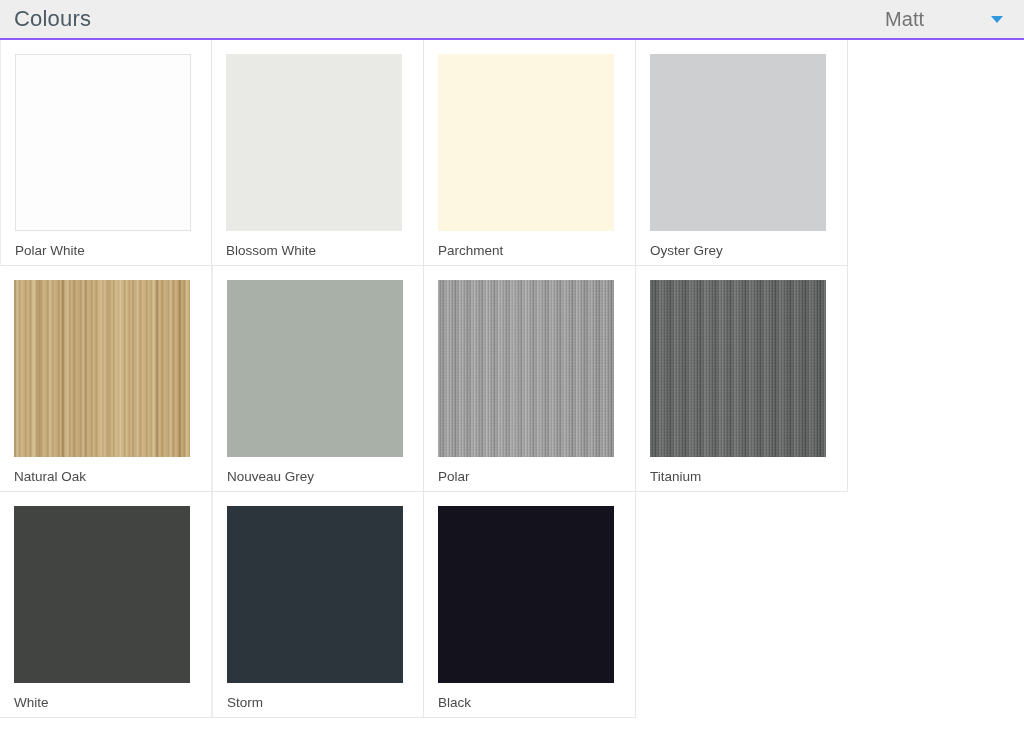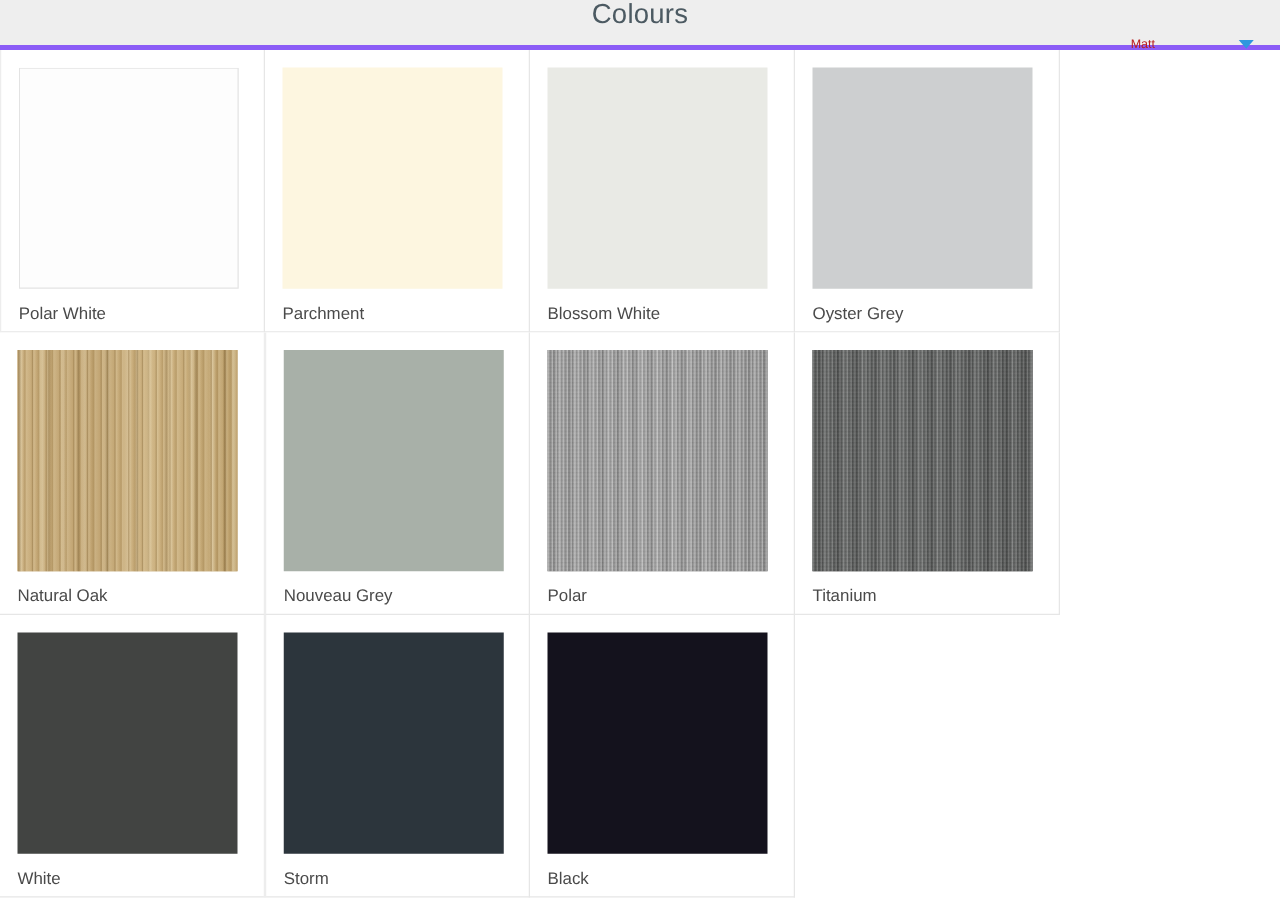--- a/index.html
+++ b/index.html
@@ -12,42 +12,41 @@
     background: #ffffff;
     font-family: "Liberation Sans", sans-serif;
     overflow: hidden;
   }
 
   
   .header {
     position: relative;
     height: 40px;
     background: #eeeeee;
-    border-bottom: 4px solid #8b5cf6;
+    border-bottom: 2px solid #8b5cf6;
     display: flex;
     align-items: center;
     padding: 0 14px 0 14px;
-    flex-direction: column;
   }
   .header-title {
     font-size: 22px;
     font-weight: 300;
     color: #4c5a62;
     letter-spacing: 0.2px;
     line-height: 1;
   }
   .header-right {
     margin-left: auto;
     display: flex;
     align-items: center;
     gap: 0px;
   }
   .finish-value {
-    font-size: 10px;
-    color: #b91c1c;
+    font-size: 20px;
+    color: #737373;
     padding-right: 60px;
   }
   .caret-btn {
     width: 26px;
     height: 26px;
     display: flex;
     align-items: center;
     justify-content: center;
     cursor: pointer;
   }
@@ -181,26 +180,26 @@
     </span>
   </div>
 </div>
 
 <div class="grid">
     <div class="cell first-col">
       <div class="swatch bordered" title="Polar White" style="background-color: rgb(253, 253, 253);"></div>
       <div class="cell-label">Polar White</div>
     </div>
     <div class="cell">
+      <div class="swatch" title="Blossom White" style="background-color: rgb(233, 234, 229);"></div>
+      <div class="cell-label">Blossom White</div>
+    </div>
+    <div class="cell">
       <div class="swatch" title="Parchment" style="background-color: rgb(253, 246, 224);"></div>
       <div class="cell-label">Parchment</div>
-    </div>
-    <div class="cell">
-      <div class="swatch" title="Blossom White" style="background-color: rgb(233, 234, 229);"></div>
-      <div class="cell-label">Blossom White</div>
     </div>
     <div class="cell">
       <div class="swatch" title="Oyster Grey" style="background-color: rgb(205, 207, 208);"></div>
       <div class="cell-label">Oyster Grey</div>
     </div>
     <div class="cell last-col">
       <div class="swatch tex-oak" title="Natural Oak"></div>
       <div class="cell-label">Natural Oak</div>
     </div>
     <div class="cell first-col">

